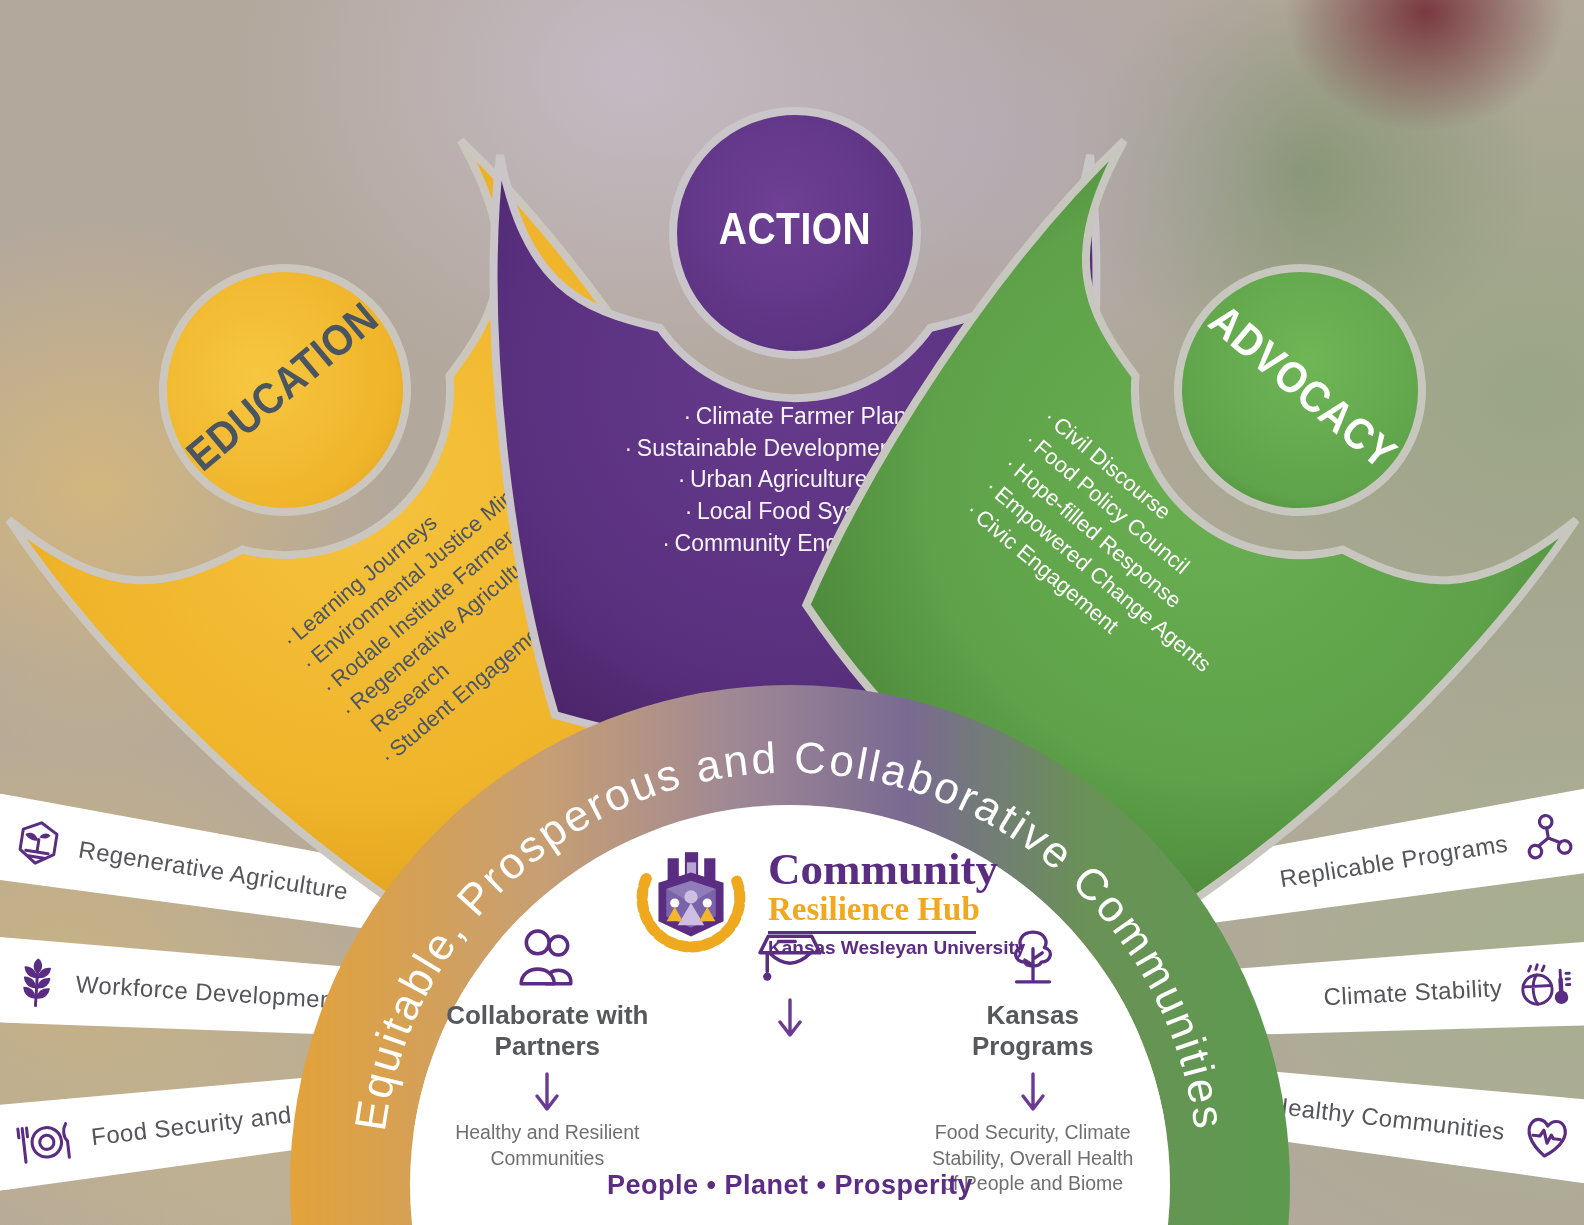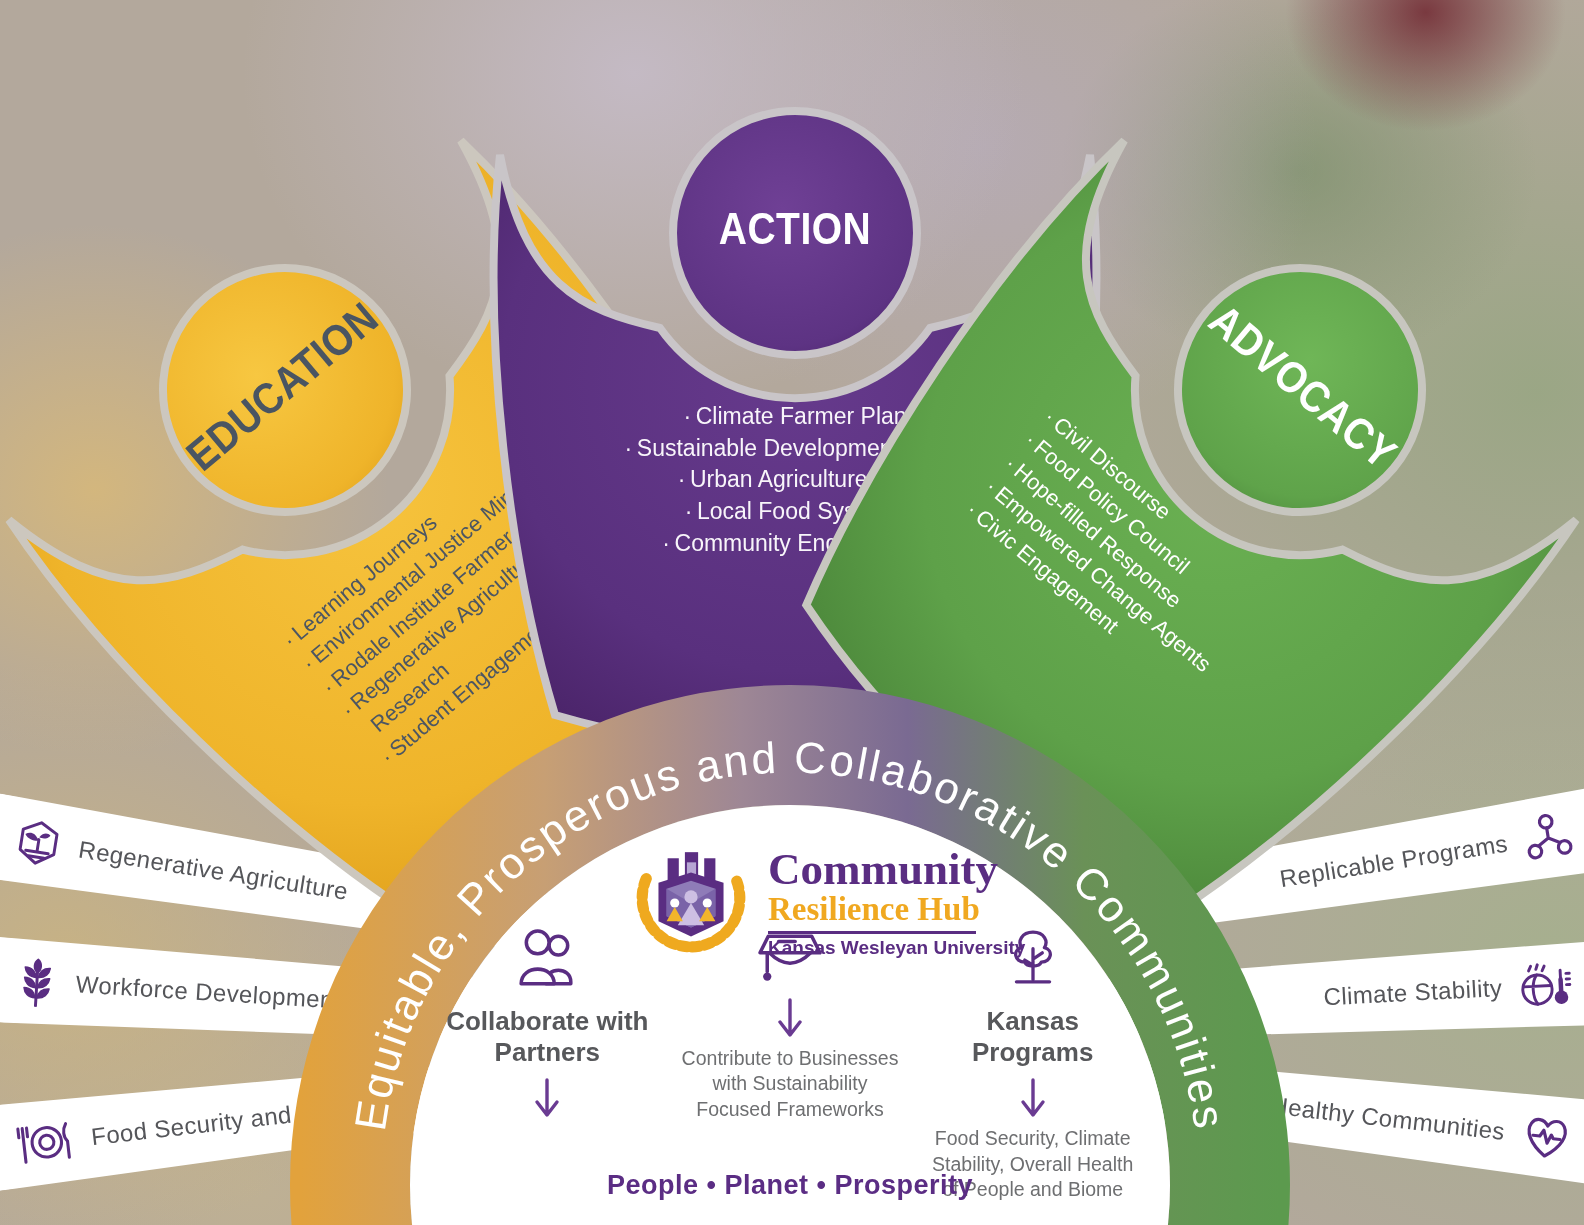--- a/index.html
+++ b/index.html
@@ -61,21 +61,21 @@
   .center { position:absolute; inset:0; }
   .logo-row { position:absolute; left:630px; top:842px; display:flex; align-items:center; gap:16px; }
   .wordmark { font-family:"Liberation Serif", serif; }
   .wm-1 { font-size:45px; font-weight:bold; color:#5a2d82; line-height:1; }
   .wm-2 { font-size:33px; font-weight:bold; color:#f0a820; line-height:1.08; }
   .wm-rule { width:208px; border-bottom:3px solid #5a2d82; margin:4px 0 3px; }
   .wm-3 { font-family:"Liberation Sans",sans-serif; font-size:19px; font-weight:bold; color:#5a2d82; }
 
   .cols { position:absolute; left:438px; top:928px; width:704px; display:flex; gap:24px; }
   .col { flex:1; display:flex; flex-direction:column; align-items:center; text-align:center; }
-  .col-title { font-size:26px; font-weight:bold; color:#57585b; line-height:1.2; margin-top:18px; }
+  .col-title { font-size:26px; font-weight:bold; color:#57585b; line-height:1.2; margin-top:12px; }
   .col:nth-child(1) .col-title { max-width:225px; }
   .col:nth-child(2) .col-title, .col:nth-child(3) .col-title { max-width:175px; }
   .col-arrow { margin:10px 0 4px; }
   .col-result { font-size:19.5px; color:#6e6f71; line-height:1.3; max-width:232px; }
   .tagline { position:absolute; left:438px; top:1170px; width:704px; text-align:center;
              font-size:27px; font-weight:bold; color:#5b2d84; letter-spacing:.5px; }
 
   .z1{z-index:1}.z2{z-index:2}.z3{z-index:3}.z4{z-index:4}
 </style>
 </head>
@@ -299,36 +299,36 @@
             <circle cx="47" cy="17" r="9"></circle>
             <path d="M35 52 C35 37 59 37 59 52 L59 54 H35 Z"></path>
             <circle cx="27" cy="14" r="11"></circle>
             <path d="M11 54 C11 35 43 35 43 54 Z"></path>
           </g>
         </svg>
         <div class="col-title">Collaborate with Partners</div>
         <svg class="col-arrow" width="28" height="44" viewBox="0 0 28 44">
           <path d="M14 2 V33 M4 24 L14 37 L24 24" fill="none" stroke="#6a3b92" stroke-width="3.4" stroke-linecap="round" stroke-linejoin="round"></path>
         </svg>
+        <div class="col-result">Healthy and Resilient Communities</div>
       </div>
 
       <div class="col">
         <svg width="78" height="60" viewBox="0 0 74 58">
           <g fill="none" stroke="#5a2d82" stroke-width="3.4" stroke-linecap="round" stroke-linejoin="round">
             <path d="M16 8 H58 L66 24 H8 Z"></path>
             <path d="M26 13 H42"></path>
             <path d="M17 24 Q37 44 57 24"></path>
             <path d="M15 24 V42"></path>
           </g>
           <circle cx="15" cy="47" r="4" fill="#5a2d82"></circle>
         </svg>
         <svg class="col-arrow" width="28" height="44" viewBox="0 0 28 44">
           <path d="M14 2 V33 M4 24 L14 37 L24 24" fill="none" stroke="#6a3b92" stroke-width="3.4" stroke-linecap="round" stroke-linejoin="round"></path>
         </svg>
-        <div class="col-result">Contribute to Businesses with Sustainability Focused Frameworks</div>
       </div>
 
       <div class="col">
         <svg width="70" height="60" viewBox="0 0 66 58">
           <g fill="none" stroke="#5a2d82" stroke-width="3.2" stroke-linecap="round" stroke-linejoin="round">
             <path d="M33 4 C22 4 18 13 22 19 C13 21 15 33 25 33 C27 38 39 38 41 33 C51 33 53 21 44 19 C48 13 44 4 33 4 Z"></path>
             <path d="M33 20 V50 M33 30 L42 24 M33 36 L25 31"></path>
             <path d="M17 52 H49"></path>
           </g>
         </svg>

